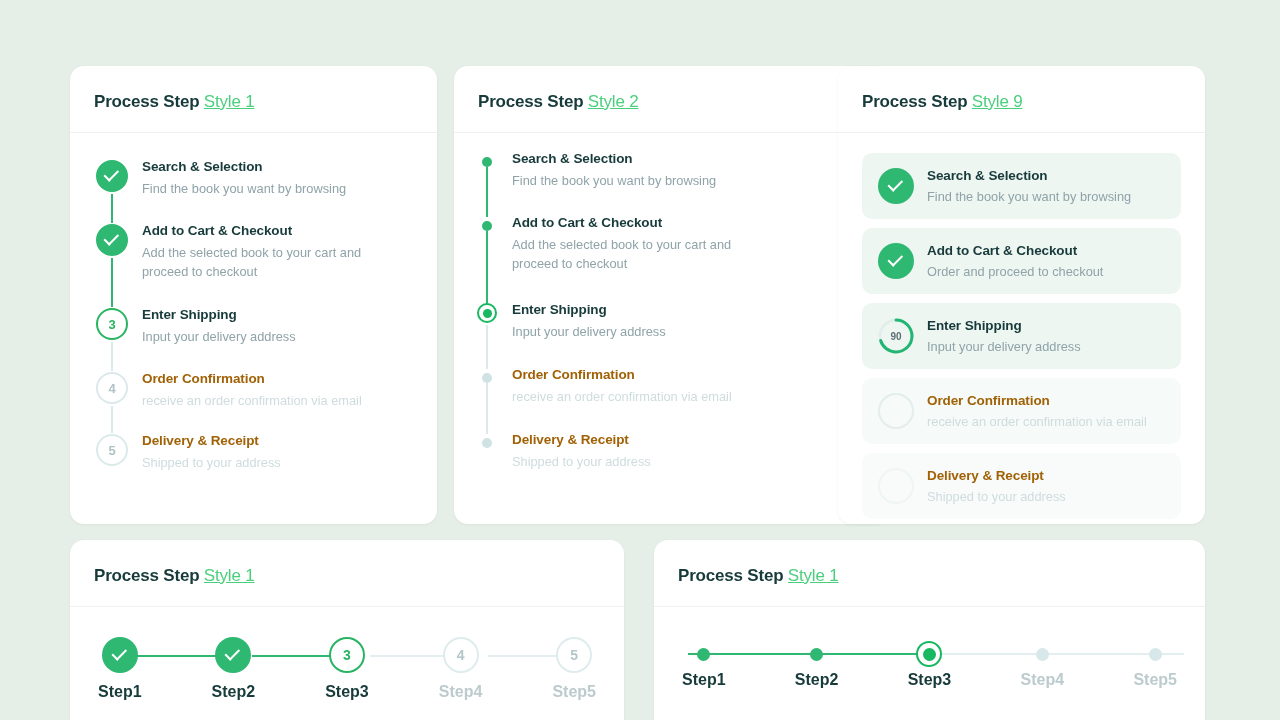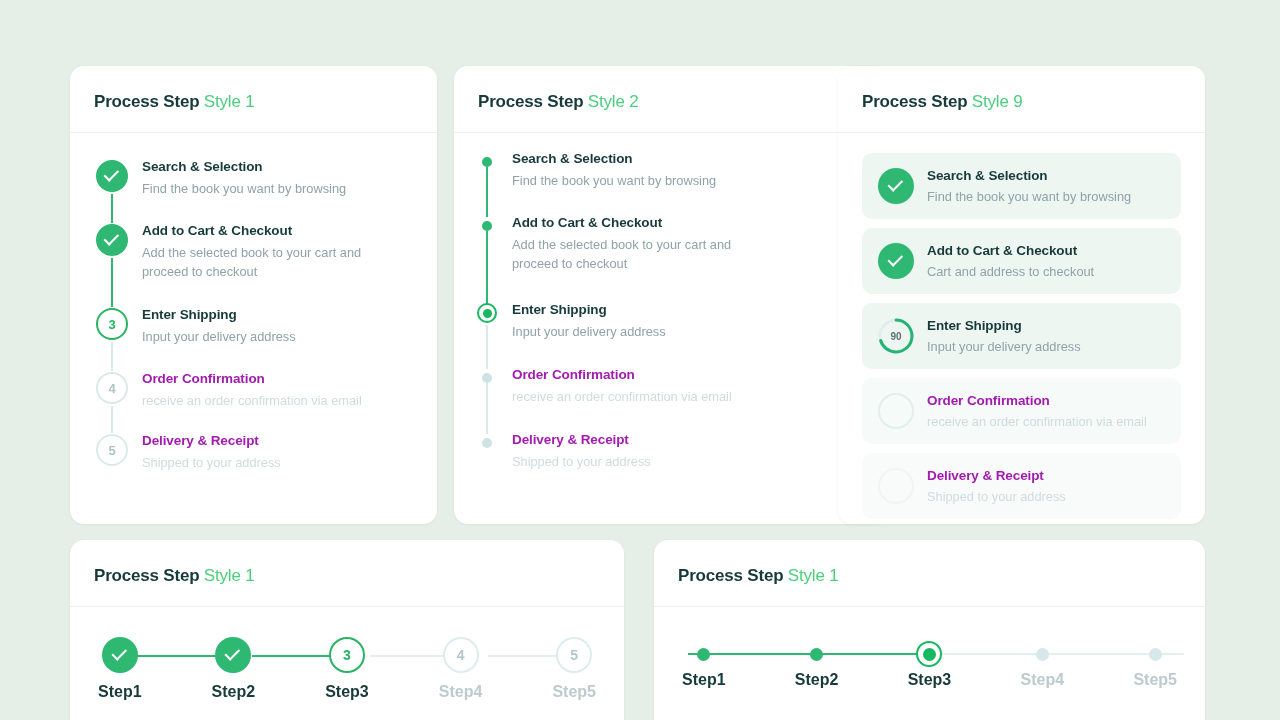--- a/index.html
+++ b/index.html
@@ -21,21 +21,21 @@
   }
   .card-head {
     padding: 26px 24px 20px 24px;
     border-bottom: 1px solid #eef2ef;
     font-size: 17px;
     font-weight: bold;
     letter-spacing: -.2px;
     white-space: nowrap;
   }
   .head-main { color: #173a3a; }
-  .head-accent { color: #4ad07d; font-weight: normal; }
+  .head-accent { color: #4ad07d; font-weight: normal; text-decoration: underline; }
   .card-body { padding: 22px 24px 24px 24px; }
 
   
   .v1-list { position: relative; }
   .v1-row { position: relative; display: flex; min-height: 58px; }
   .v1-marker { position: relative; width: 40px; flex: 0 0 40px; }
   .circle {
     position: absolute; top: 5px; left: 2px;
     width: 32px; height: 32px; border-radius: 50%;
     display: flex; align-items: center; justify-content: center;
@@ -44,21 +44,21 @@
   .circle.done { background: #2eb872; border: 2px solid #2eb872; }
   .circle.active { border: 2px solid #28b463; color: #28b463; }
   .circle.todo { border: 2px solid #dbe9ea; color: #aec3c6; }
   .tick { width: 14px; height: 8px; border-left: 2.4px solid #fff; border-bottom: 2.4px solid #fff; transform: rotate(-45deg) translate(1px,-2px); }
   .v1-line { position: absolute; left: 17px; top: 39px; bottom: -4px; width: 2px; }
   .v1-line.on { background: #2eb872; }
   .v1-line.off { background: #dce9ea; }
   .v1-text { padding-left: 8px; padding-top: 2px; }
   .s-title { font-size: 13.5px; font-weight: bold; color: #173a3a; letter-spacing: -.1px; line-height: 20px; }
   .s-desc { font-size: 12.8px; color: #8fa3a8; line-height: 19px; margin-top: 2px; max-width: 250px; }
-  .muted .s-title { color: #a21caf; }
+  .muted .s-title { color: #a16207; }
   .muted .s-desc  { color: #cfdcdd; }
 
   
   .v2-row { position: relative; display: flex; min-height: 60px; }
   .v2-marker { position: relative; width: 30px; flex: 0 0 30px; }
   .dot { position: absolute; top: 8px; left: 4px; width: 10px; height: 10px; border-radius: 50%; }
   .dot.on  { background: #2eb872; }
   .dot.off { background: #cfe2e4; }
   .dot.cur {
     top: 3px; left: -1px; width: 20px; height: 20px;
@@ -279,21 +279,21 @@
             <div class="s-desc">Find the book you want by browsing</div>
           </div>
         </div>
 
         <div class="v3-row lit">
           <div class="ring solid">
               <div class="tick"></div>
             </div>
           <div class="v3-text">
             <div class="s-title">Add to Cart &amp; Checkout</div>
-            <div class="s-desc">Cart and address to checkout</div>
+            <div class="s-desc">Order and proceed to checkout</div>
           </div>
         </div>
 
         <div class="v3-row lit">
           <div class="ring prog">
             <svg width="36" height="36" viewBox="0 0 36 36" aria-hidden="true">
               <circle cx="18" cy="18" r="16" fill="none" stroke="#e3eeec" stroke-width="3"></circle>
               <circle cx="18" cy="18" r="16" fill="none" stroke="#22b573" stroke-width="3" stroke-linecap="round" stroke-dasharray="70.3 100.5"></circle>
             </svg>
             <span>90</span>

